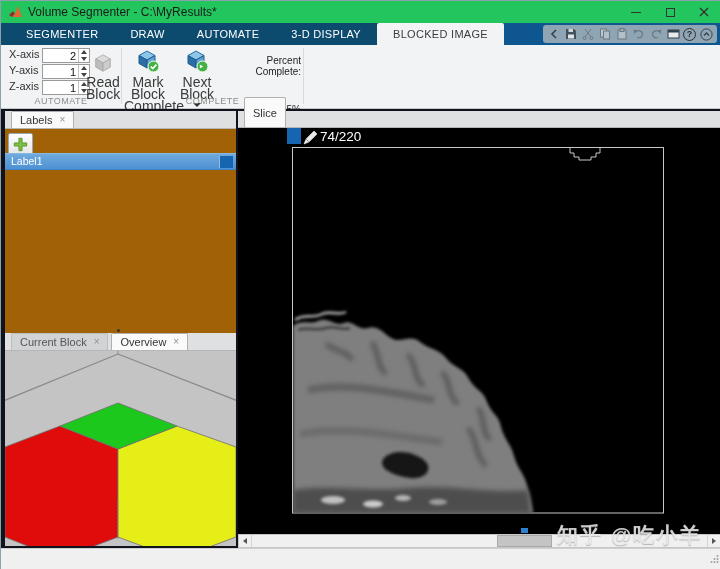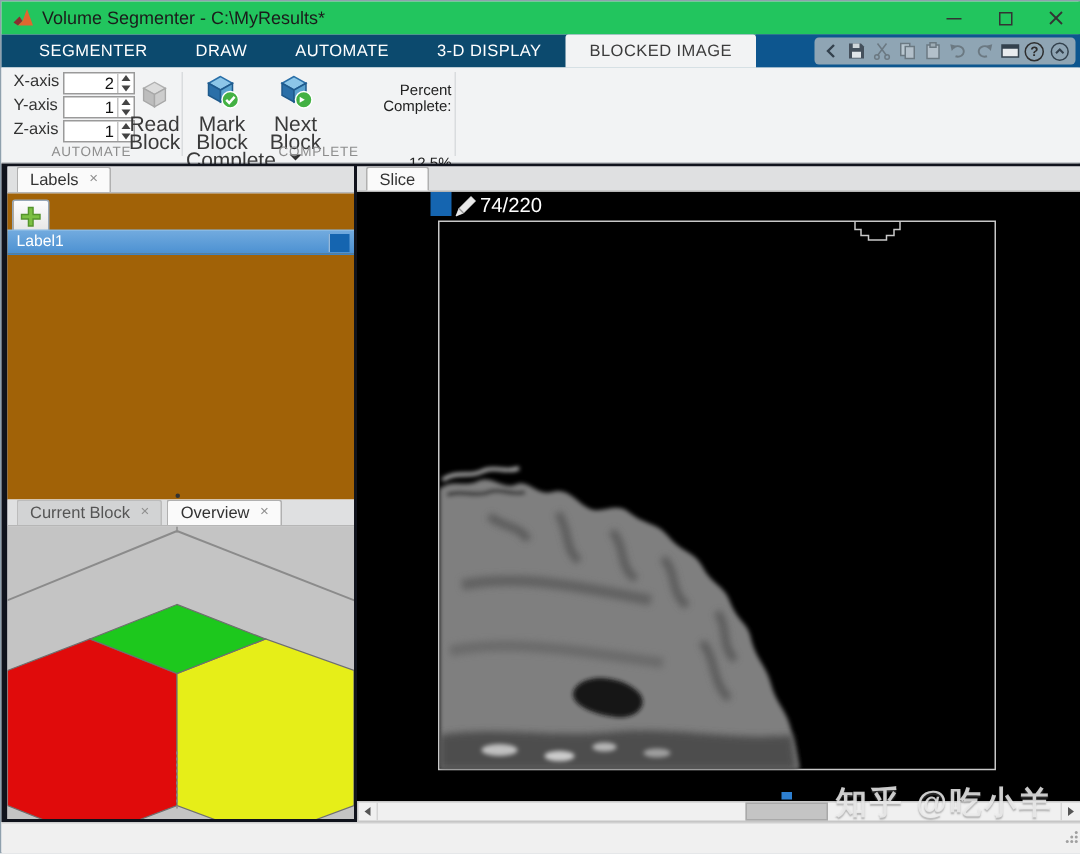--- a/index.html
+++ b/index.html
@@ -303,21 +303,21 @@
           <polygon points="0,96 55,75 113,98 113,186 55,208 0,186" stroke="#6f6f6f" stroke-width="0.8" style="fill: rgb(224, 11, 11);"></polygon>
           <polygon points="113,98 172,75 231,96 231,186 172,208 113,186" stroke="#6f6f6f" stroke-width="0.8" style="fill: rgb(230, 238, 24);"></polygon>
           <polygon points="113,52 55,75 113,98 172,75" stroke="#6f6f6f" stroke-width="0.8" style="fill: rgb(29, 200, 29);"></polygon>
           <line x1="113" y1="150" x2="113" y2="190" stroke="#8b8b8b" stroke-width="1" stroke-dasharray="2,2"></line>
         </svg>
       </div>
     </div>
 
     <div class="slice-panel">
       <div class="panel-tabbar" style="top:0;height:17px">
-        <div class="ptab active" style="height:16px">
+        <div class="ptab active" style="height:30px">
           <span>Slice</span>
         </div>
       </div>
 
       <div class="slice-canvas">
         <svg width="483" height="406" viewBox="0 0 483 406">
           <defs>
             <clipPath id="clipRect">
                 <rect x="55" y="20" width="370" height="365"></rect>
               </clipPath>

